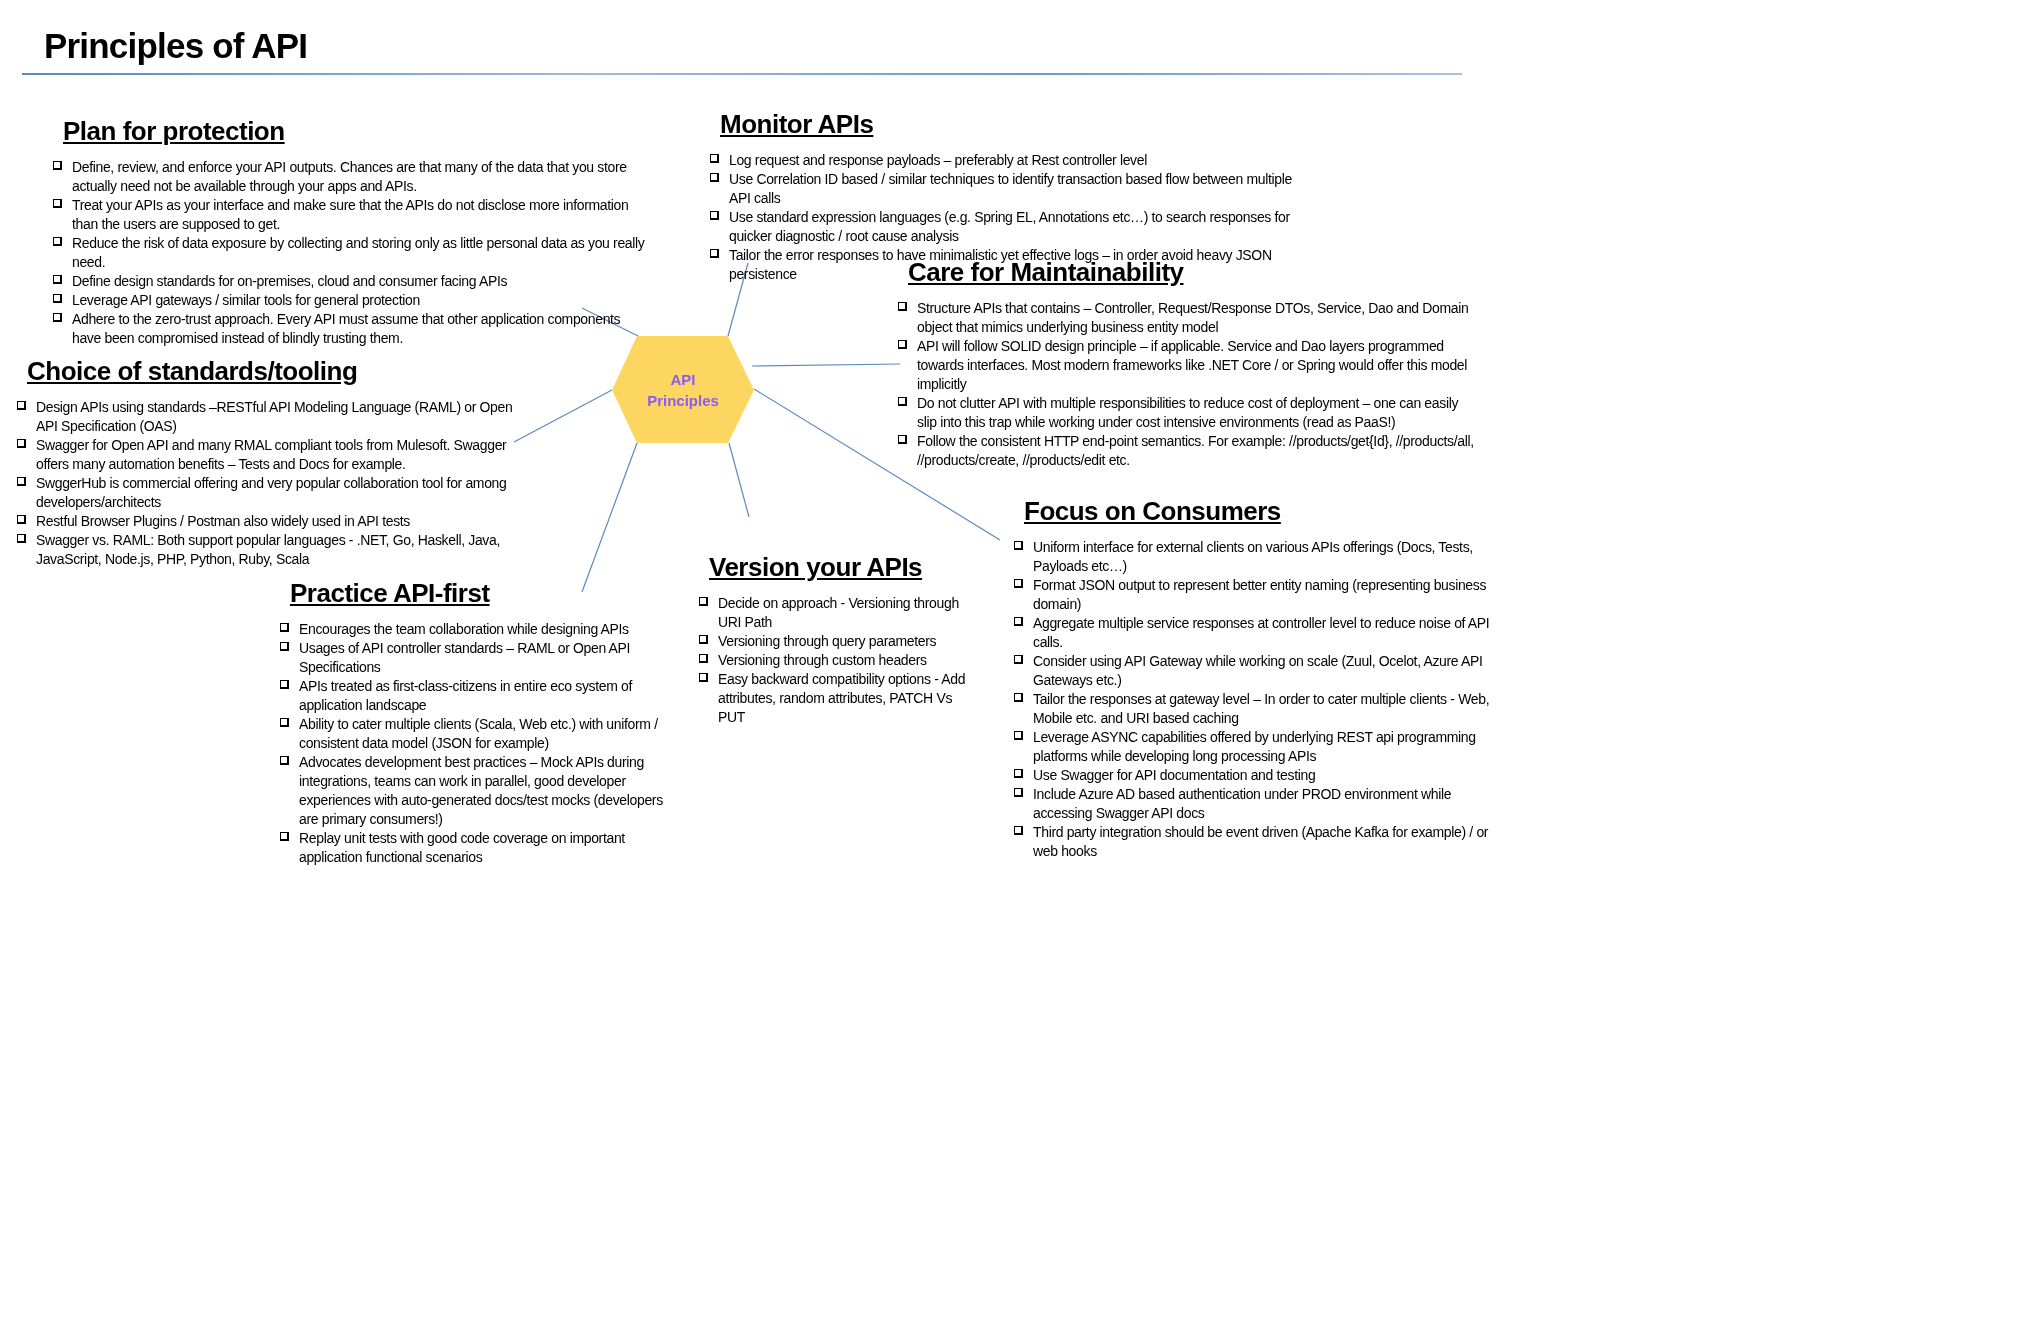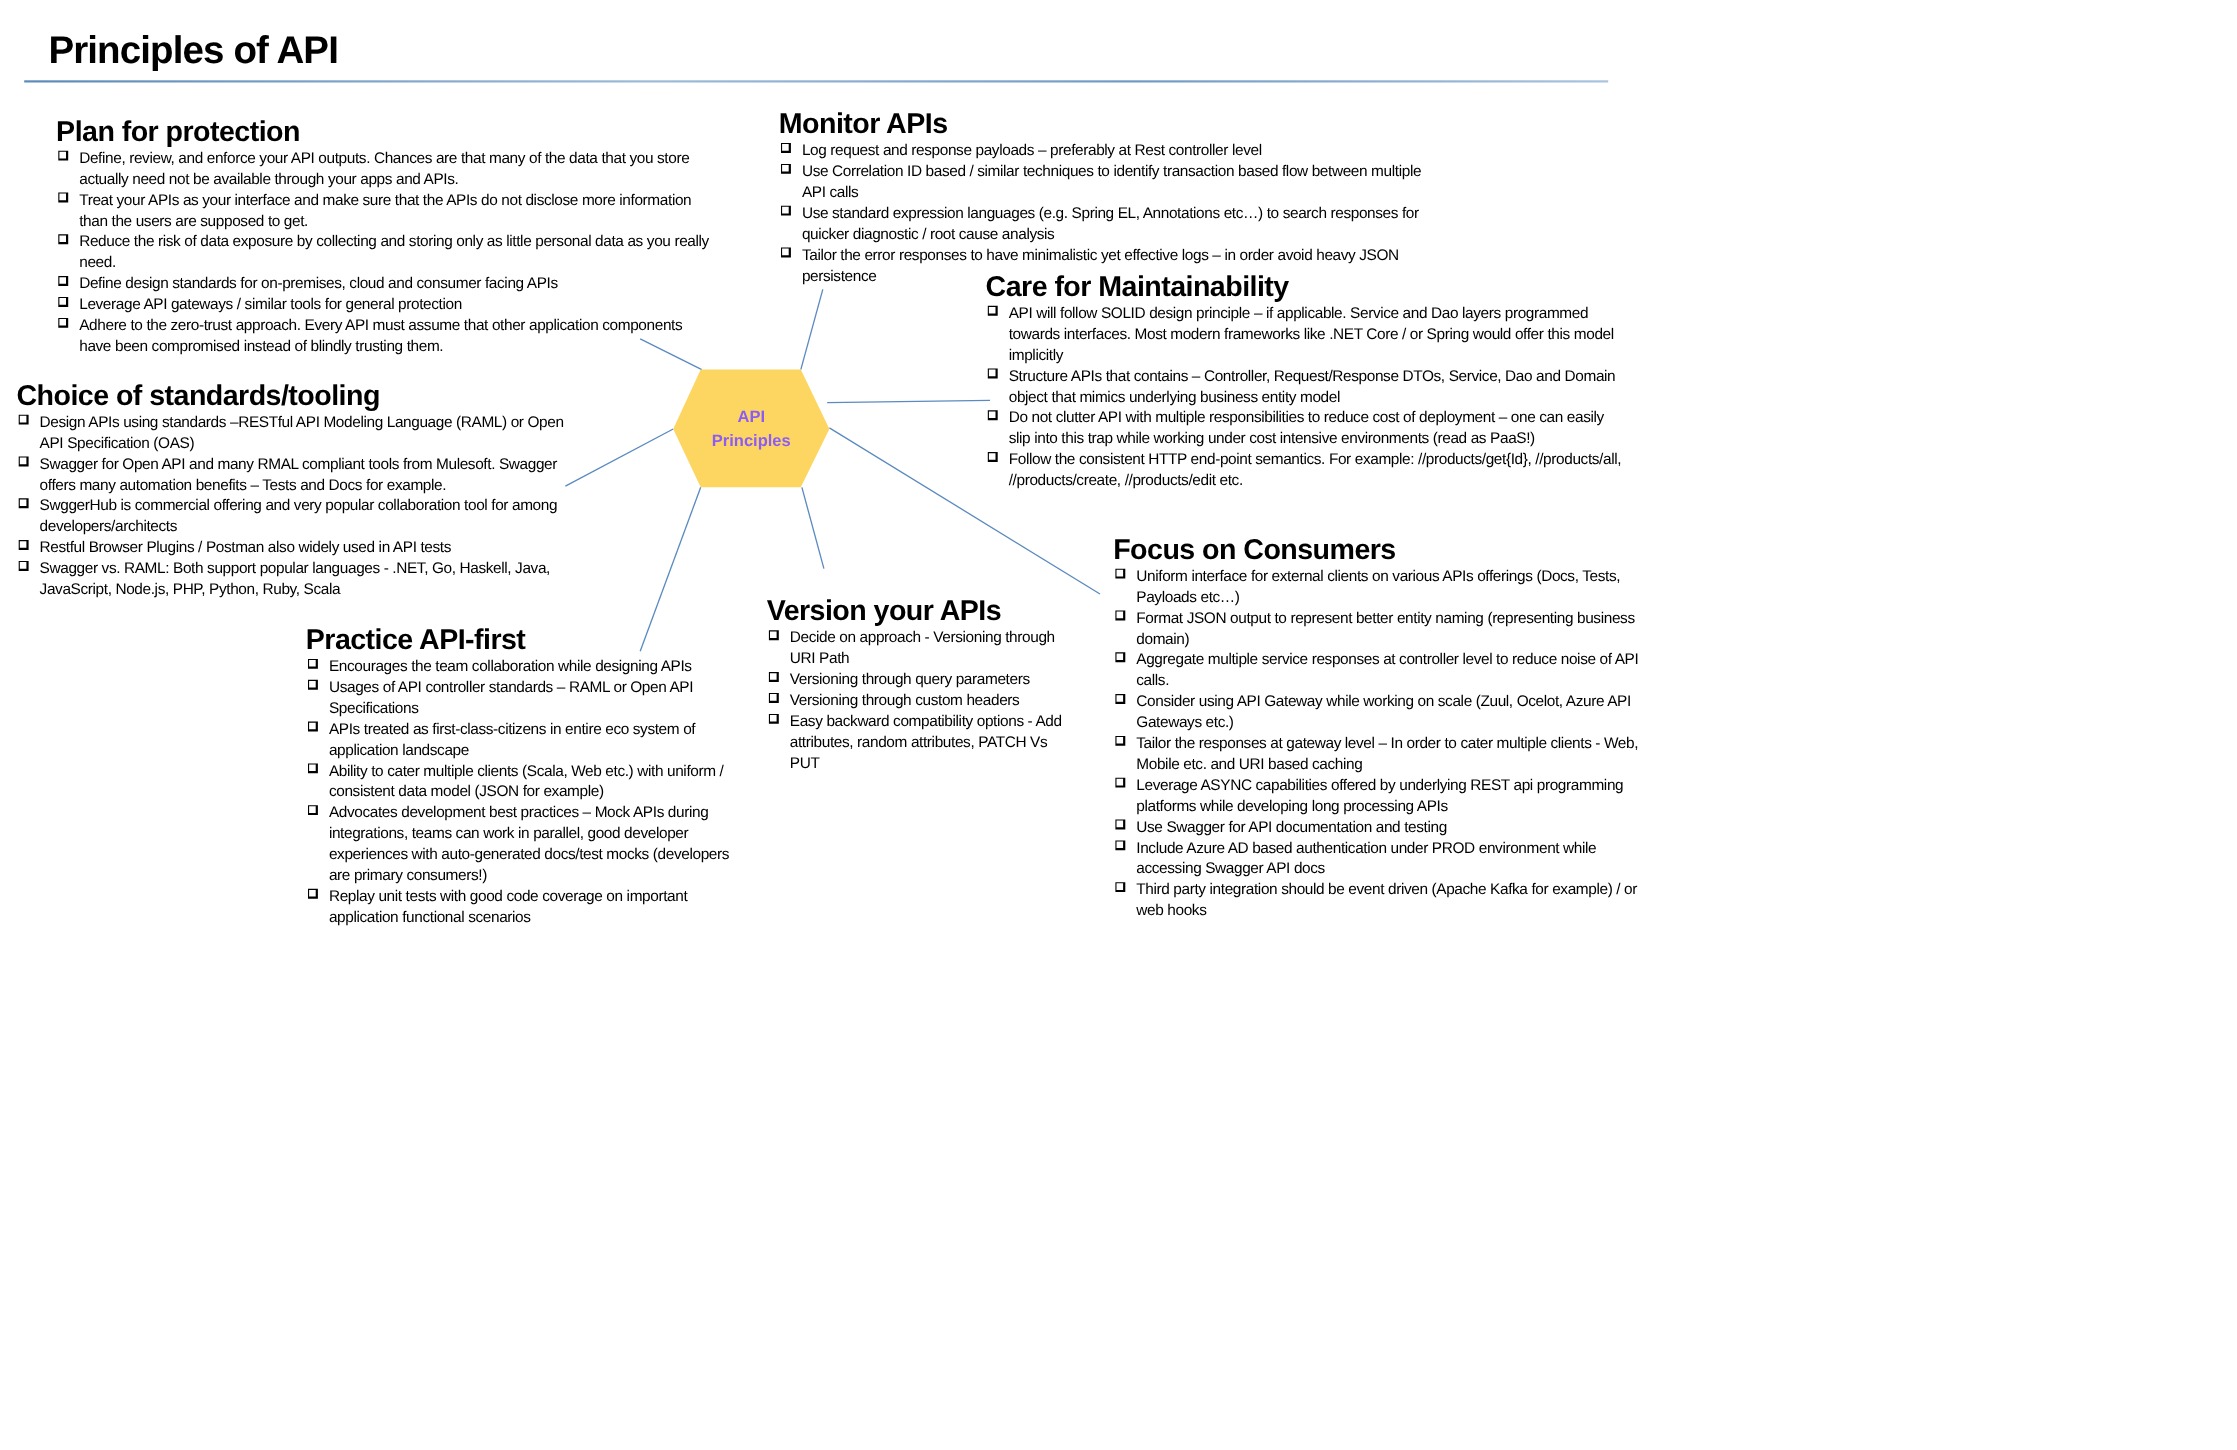--- a/index.html
+++ b/index.html
@@ -7,22 +7,22 @@
          font-family: "Liberation Sans", sans-serif; color: #000; }
   .title { position: absolute; left: 44px; top: 26px; font-size: 35px; font-weight: bold;
            letter-spacing: -0.8px; line-height: 40px; margin: 0; }
   .rule { position: absolute; left: 22px; top: 73px; width: 1440px; height: 2px;
           background: linear-gradient(90deg, #5b8ab8, #9dbbd8 40%, #6f99c4 70%, #a9c3dd); }
   svg.connectors { position: absolute; left: 0; top: 0; width: 2034px; height: 1318px; }
   .hex-label { position: absolute; left: 612px; top: 336px; width: 142px; height: 107px;
                display: flex; align-items: center; justify-content: center; text-align: center;
                color: #8b5cf6; font-weight: bold; font-size: 15px; line-height: 21px; }
   .section { position: absolute; }
-  .section h2 { margin: 0; font-size: 26px; font-weight: bold; letter-spacing: -0.5px;
-                line-height: 30px; }
+  .section h2 { margin: 12px; font-size: 26px; font-weight: bold; letter-spacing: -0.5px;
+                line-height: 30px; text-decoration: underline; }
   .section ul { list-style: none; margin: 0; padding: 0; }
   .section li { position: relative; padding-left: 21px; font-size: 14px; line-height: 19px;
                 letter-spacing: -0.35px; }
   .section li .box { position: absolute; left: 2px; top: 3px; width: 9px; height: 9px;
                      border: 1px solid #000; border-right-width: 2px; border-bottom-width: 2px;
                      box-sizing: border-box; }
 </style>
 </head>
 <body>
 
@@ -67,22 +67,22 @@
     <li><span class="box"></span><span>Log request and response payloads – preferably at Rest controller level</span></li>
     <li><span class="box"></span><span>Use Correlation ID based / similar techniques to identify transaction based flow between multiple API calls</span></li>
     <li><span class="box"></span><span>Use standard expression languages (e.g. Spring EL, Annotations etc…) to search responses for quicker diagnostic / root cause analysis</span></li>
     <li><span class="box"></span><span>Tailor the error responses to have minimalistic yet effective logs – in order avoid heavy JSON persistence</span></li>
   </ul>
 </div>
 
 <div class="section" style="left:896px; top:245px; width:580px;">
   <h2>Care for Maintainability</h2>
   <ul>
+    <li><span class="box"></span><span>Structure APIs that contains – Controller, Request/Response DTOs, Service, Dao and Domain object that mimics underlying business entity model</span></li>
     <li><span class="box"></span><span>API will follow SOLID design principle – if applicable. Service and Dao layers programmed towards interfaces. Most modern frameworks like .NET Core / or Spring would offer this model implicitly</span></li>
-    <li><span class="box"></span><span>Structure APIs that contains – Controller, Request/Response DTOs, Service, Dao and Domain object that mimics underlying business entity model</span></li>
     <li><span class="box"></span><span>Do not clutter API with multiple responsibilities to reduce cost of deployment – one can easily slip into this trap while working under cost intensive environments (read as PaaS!)</span></li>
     <li><span class="box"></span><span>Follow the consistent HTTP end-point semantics. For example: //products/get{Id}, //products/all, //products/create, //products/edit etc.</span></li>
   </ul>
 </div>
 
 <div class="section" style="left:15px; top:344px; width:520px;">
   <h2>Choice of standards/tooling</h2>
   <ul>
     <li><span class="box"></span><span>Design APIs using standards –RESTful API Modeling Language (RAML) or Open API Specification (OAS)</span></li>
     <li><span class="box"></span><span>Swagger for Open API and many RMAL compliant tools from Mulesoft. Swagger offers many automation benefits – Tests and Docs for example.</span></li>

